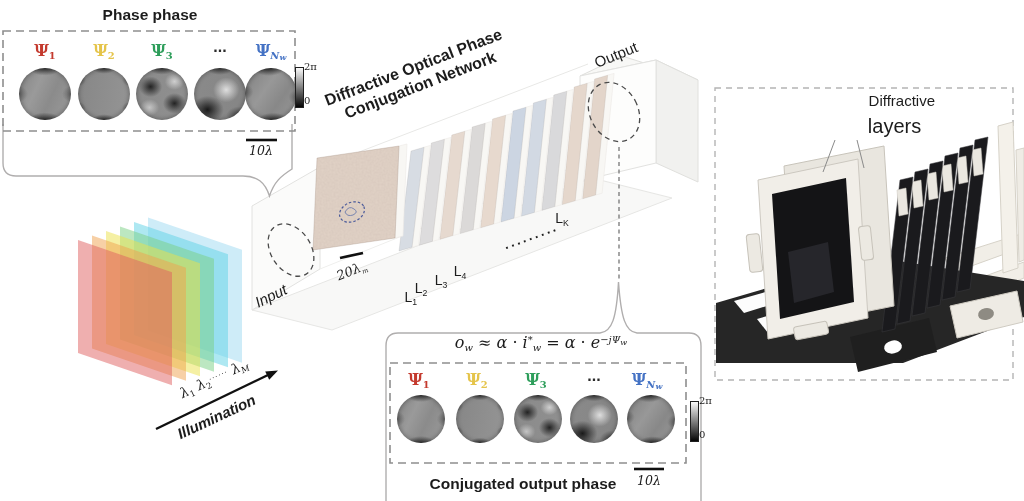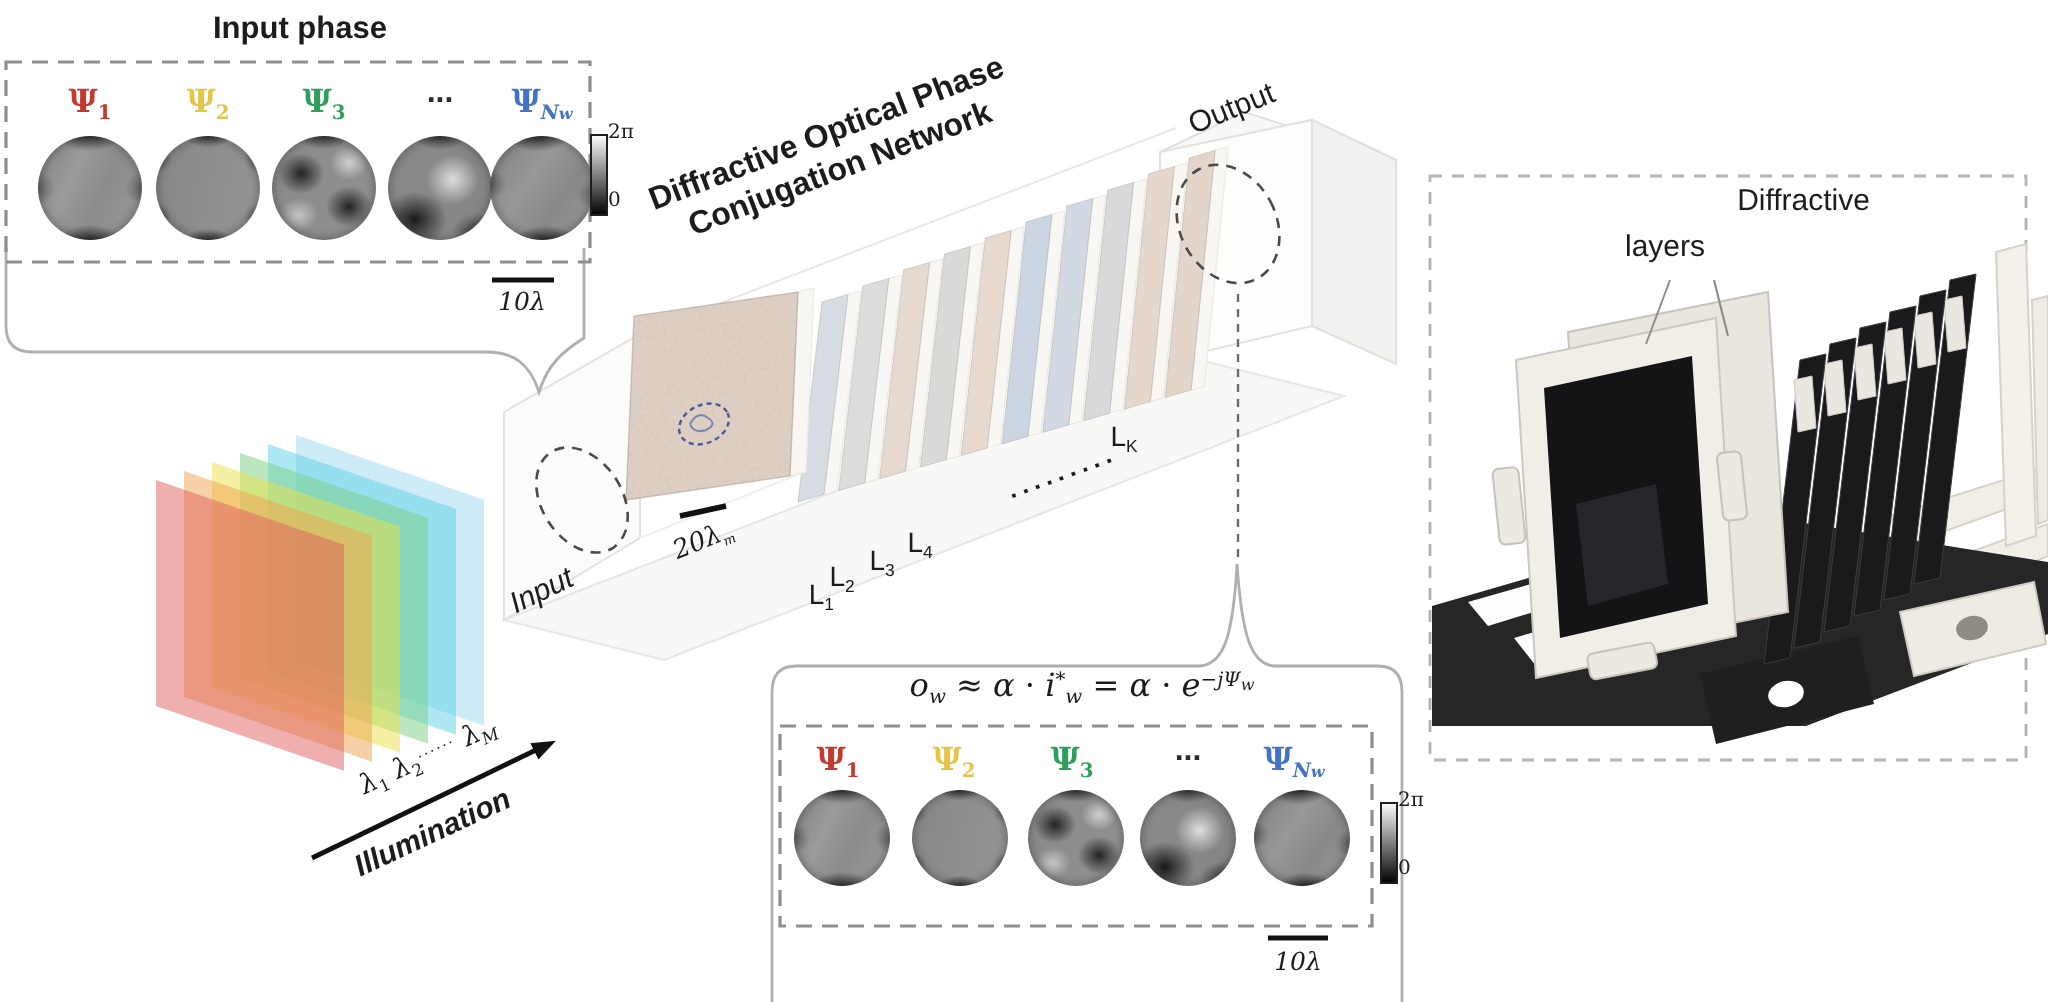--- a/index.html
+++ b/index.html
@@ -178,21 +178,21 @@
     <rect x="748" y="234" width="13" height="38" rx="3" transform="rotate(-6 754 253)" fill="#ece9e2" stroke="#c6c2b9"></rect>
     <rect x="860" y="226" width="12" height="34" rx="3" transform="rotate(-6 866 243)" fill="#ece9e2" stroke="#c6c2b9"></rect>
     <rect x="794" y="324" width="34" height="13" rx="3" transform="rotate(-11 811 330)" fill="#ece9e2" stroke="#c6c2b9"></rect>
     <g stroke="#8a8a8a" stroke-width="1" fill="none">
       <path d="M835,140 L823,172"></path>
       <path d="M857,140 L864,168"></path>
     </g>
   </g>
 </svg>
 
-  <div class="t b ctr" style="left:55px;top:6px;width:190px;font-size:15.5px;">Input phase</div>
+  <div class="t b ctr" style="left:55px;top:6px;width:190px;font-size:15.5px;">Phase phase</div>
 
   <div class="t serif b ctr" style="left: 23px; top: 42px; width: 44px; font-size: 16px; color: rgb(196, 58, 46);"><span class="">Ψ</span><span class="sb">1</span></div>
   <div class="t serif b ctr" style="left: 82px; top: 42px; width: 44px; font-size: 16px; color: rgb(229, 196, 74);"><span class="">Ψ</span><span class="sb">2</span></div>
   <div class="t serif b ctr" style="left: 140px; top: 42px; width: 44px; font-size: 16px; color: rgb(46, 158, 91);"><span class="">Ψ</span><span class="sb">3</span></div>
   <div class="t b ctr" style="left: 198px; top: 38px; width: 44px; font-size: 16px; color: rgb(43, 43, 43);"><span class="">...</span></div>
   <div class="t serif b ctr" style="left: 249px; top: 42px; width: 44px; font-size: 16px; color: rgb(68, 114, 196);"><span class="">Ψ</span><span class="sb it">N</span><span class="ss it">w</span></div>
 
   <div class="pc p1" style="left:19px;top:68px;width:52px;height:52px;"></div>
   <div class="pc p2" style="left:78px;top:68px;width:52px;height:52px;"></div>
   <div class="pc p3" style="left:136px;top:68px;width:52px;height:52px;"></div>
@@ -236,17 +236,18 @@
   <div class="pc p1" style="left:397px;top:395px;width:48px;height:48px;"></div>
   <div class="pc p2" style="left:456px;top:395px;width:48px;height:48px;"></div>
   <div class="pc p3" style="left:514px;top:395px;width:48px;height:48px;"></div>
   <div class="pc p4" style="left:570px;top:395px;width:48px;height:48px;"></div>
   <div class="pc p5" style="left:627px;top:395px;width:48px;height:48px;"></div>
 
   <div class="cbar" style="left:690px;top:401px;"></div>
   <div class="t serif" style="left:699px;top:395px;font-size:10px;">2π</div>
   <div class="t serif" style="left:699px;top:429px;font-size:10px;">0</div>
 
+  <div class="t b ctr" style="left:408px;top:475px;width:230px;font-size:15.5px;">Conjugated output phase</div>
   <div class="t serif ctr" style="left:624px;top:474px;width:50px;font-size:12.5px;"><span class="it">10λ</span></div>
 
   <div class="t ctr" style="left:790px;top:92px;width:145px;font-size:15px;text-align:right;">Diffractive</div>
-  <div class="t ctr" style="left:760px;top:115px;width:145px;font-size:15px;">layers</div>
+  <div class="t ctr" style="left:822px;top:115px;width:145px;font-size:20px;">layers</div>
 </div>
 
 </body></html>

